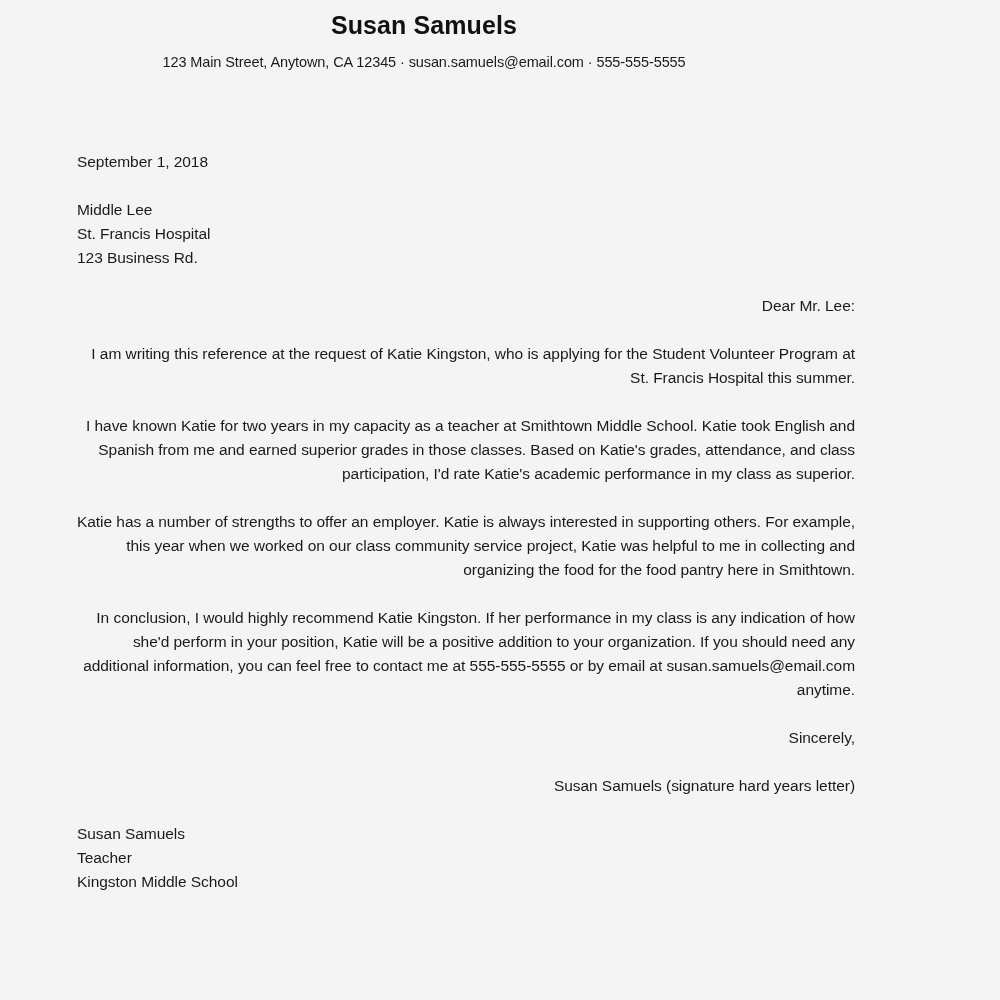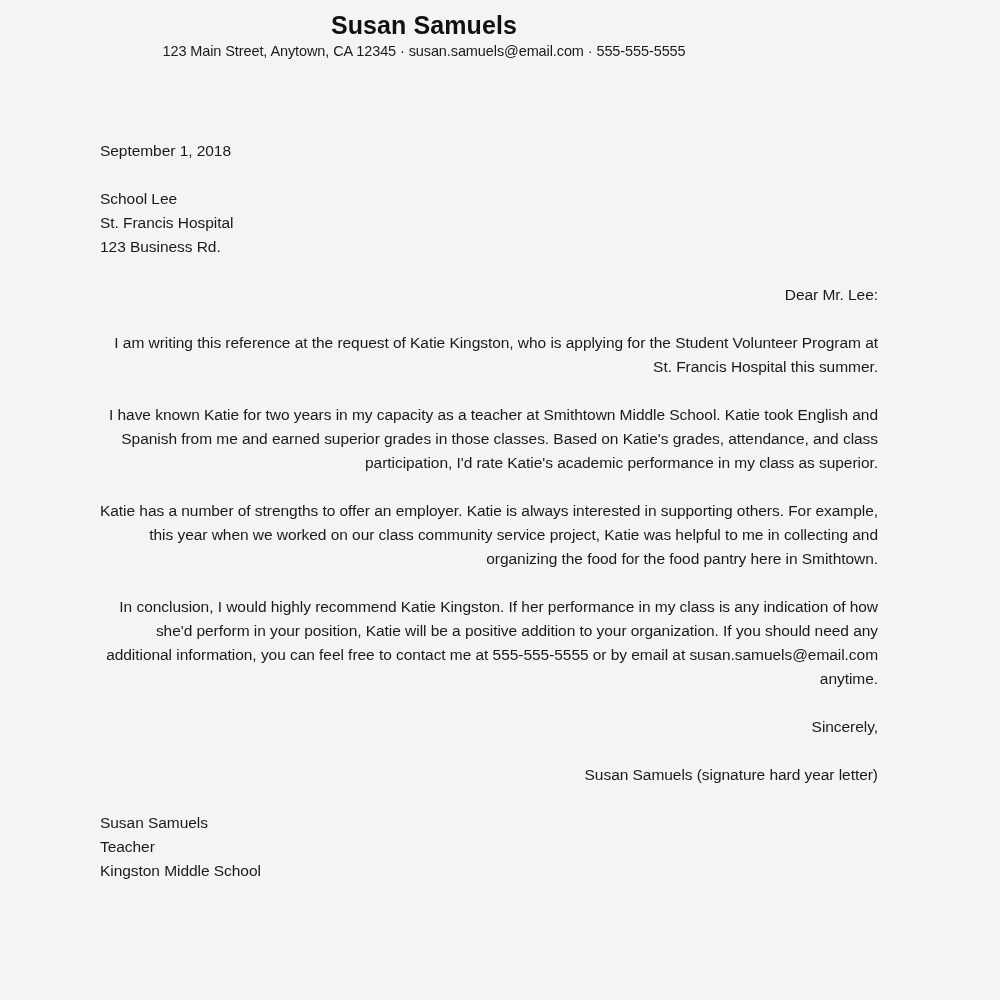--- a/index.html
+++ b/index.html
@@ -33,28 +33,28 @@
     font-size: 25px;
     font-weight: bold;
     letter-spacing: 0.1px;
     line-height: 30px;
     color: #111111;
   }
   .letterhead-contact {
     font-size: 14.5px;
     font-weight: normal;
     line-height: 20px;
-    margin-top: 1px;
+    margin-top: 12px;
     color: #1a1a1a;
     letter-spacing: -0.1px;
   }
 
   
   .letter-body {
-    margin-left: 100px;
+    margin-left: 77px;
     margin-right: 111px;
     margin-top: 78px;
     width: 778px;
     font-size: 15.5px;
     line-height: 24px;
     color: #1a1a1a;
     letter-spacing: -0.05px;
   }
 
   .block {
@@ -82,38 +82,38 @@
     <div class="letterhead-contact">123 Main Street, Anytown, CA 12345 · susan.samuels@email.com · 555-555-5555</div>
   </header>
 
   <main class="letter-body">
 
     <div class="block">
       <span class="line">September 1, 2018</span>
     </div>
 
     <div class="block">
-      <span class="line">School Lee</span>
+      <span class="line">Middle Lee</span>
       <span class="line">St. Francis Hospital</span>
       <span class="line">123 Business Rd.</span>
     </div>
 
     <p class="para">Dear Mr. Lee:</p>
 
     <p class="para">I am writing this reference at the request of Katie Kingston, who is applying for the Student Volunteer Program at St. Francis Hospital this summer.</p>
 
     <p class="para">I have known Katie for two years in my capacity as a teacher at Smithtown Middle School. Katie took English and Spanish from me and earned superior grades in those classes. Based on Katie's grades, attendance, and class participation, I'd rate Katie's academic performance in my class as superior.</p>
 
     <p class="para">Katie has a number of strengths to offer an employer. Katie is always interested in supporting others. For example, this year when we worked on our class community service project, Katie was helpful to me in collecting and organizing the food for the food pantry here in Smithtown.</p>
 
     <p class="para">In conclusion, I would highly recommend Katie Kingston. If her performance in my class is any indication of how she'd perform in your position, Katie will be a positive addition to your organization. If you should need any additional information, you can feel free to contact me at 555-555-5555 or by email at susan.samuels@email.com anytime.</p>
 
     <p class="para">Sincerely,</p>
 
-    <p class="para">Susan Samuels (signature hard year letter)</p>
+    <p class="para">Susan Samuels (signature hard years letter)</p>
 
     <div class="block">
       <span class="line">Susan Samuels</span>
       <span class="line">Teacher</span>
       <span class="line">Kingston Middle School</span>
     </div>
 
   </main>
 </div>
 

